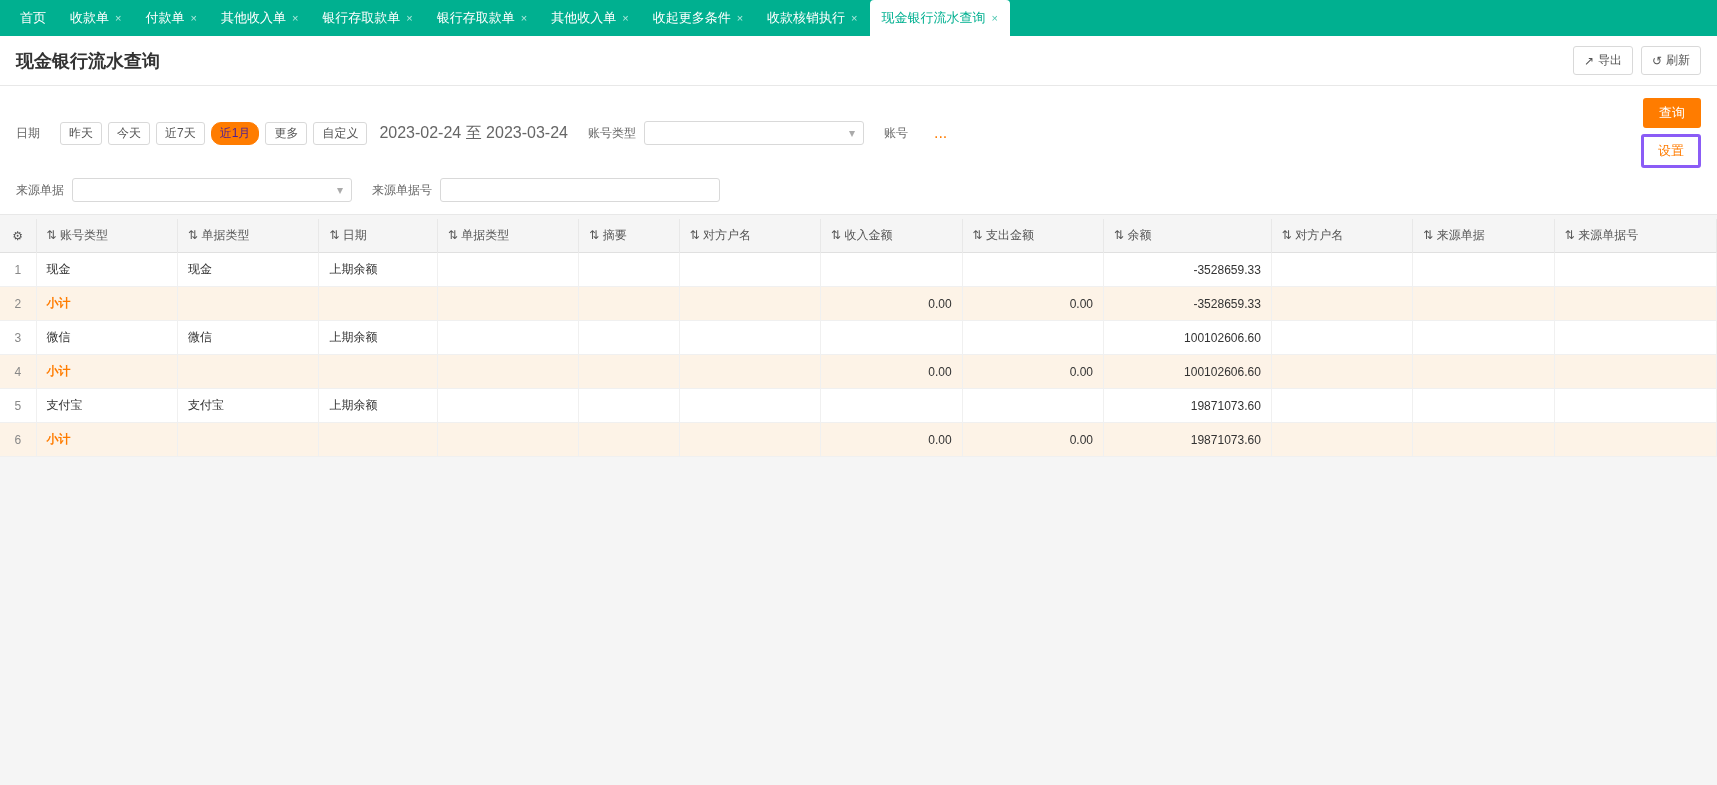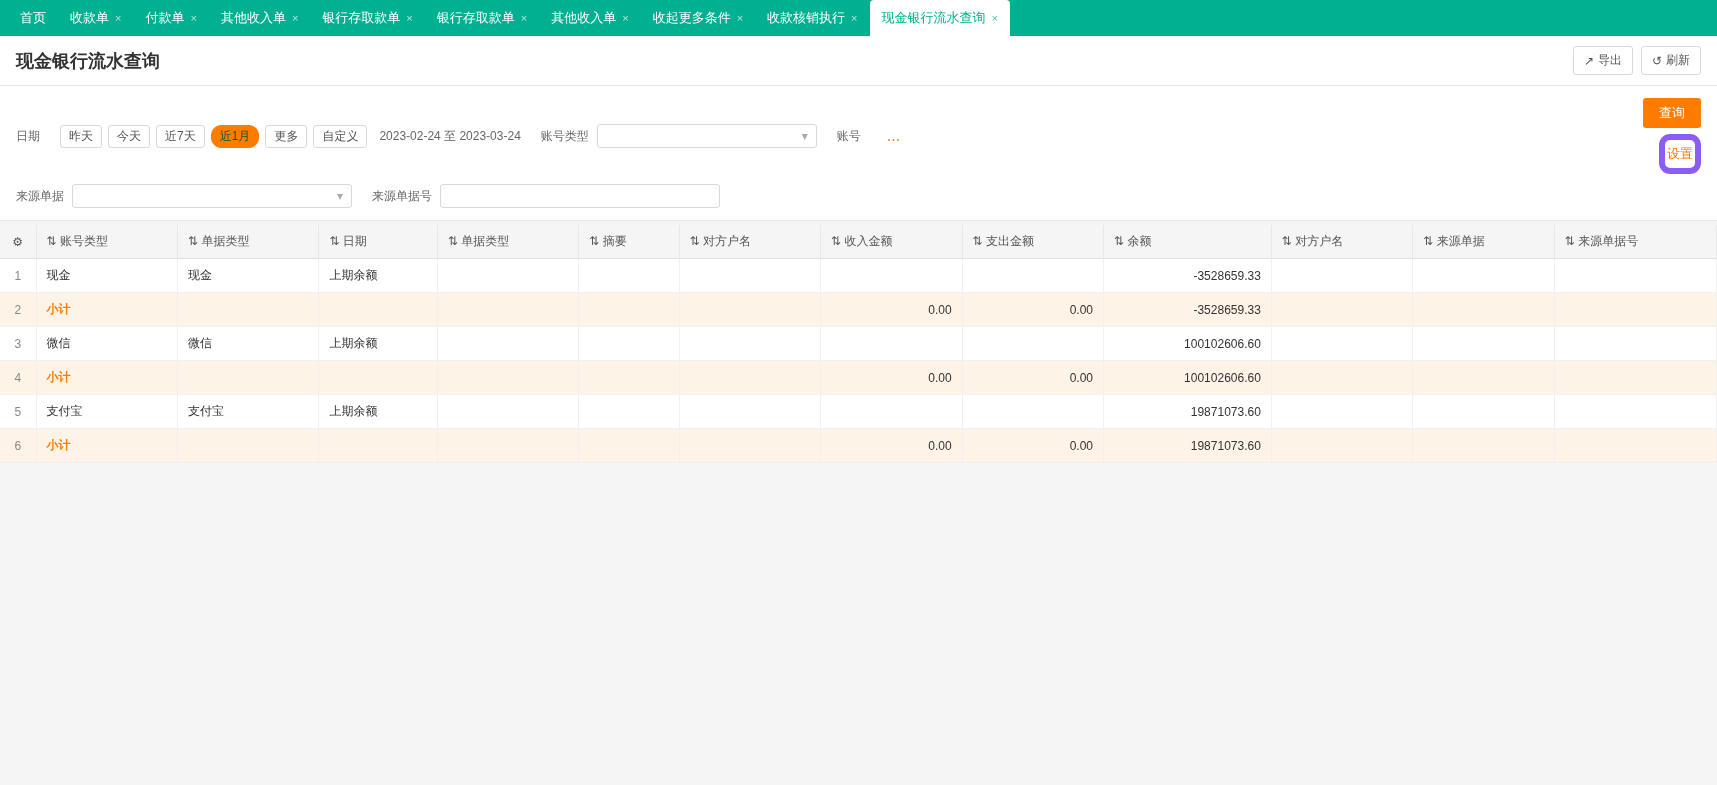--- a/index.html
+++ b/index.html
@@ -90,26 +90,26 @@
       border: 1px solid #d9d9d9;
       border-radius: 3px;
       cursor: pointer;
       font-size: 12px;
       color: #555;
       background: #fff;
     }
     .date-btn.active {
       background: #ff7c00;
       border-color: #ff7c00;
-      color: #14532d;
+      color: #4c1d95;
       border-radius: 10px;
     }
     .date-range {
       color: #666;
-      font-size: 12px;
+      font-size: 16px;
     }
     .filter-select {
       display: flex;
       align-items: center;
       border: 1px solid #d9d9d9;
       border-radius: 3px;
       padding: 4px 8px;
       min-width: 200px;
       cursor: pointer;
       background: #fff;
@@ -134,23 +134,23 @@
       color: #fff;
       border: none;
       border-radius: 3px;
       padding: 6px 16px;
       cursor: pointer;
       font-size: 13px;
     }
     .btn-setting {
       background: #fff;
       color: #ff7c00;
-      border: 6px solid #8b5cf6;
-      border-radius: 11px;
-      padding: 5px 2px;
+      border: 3px solid #8b5cf6;
+      border-radius: 3px;
+      padding: 5px 14px;
       cursor: pointer;
       font-size: 13px;
     }
     .collapse-bar {
       text-align: center;
       padding: 4px 0;
       color: #666;
       cursor: pointer;
       font-size: 12px;
     }

